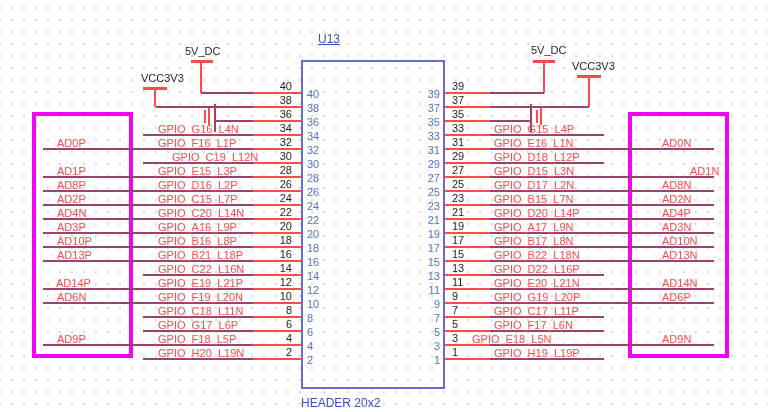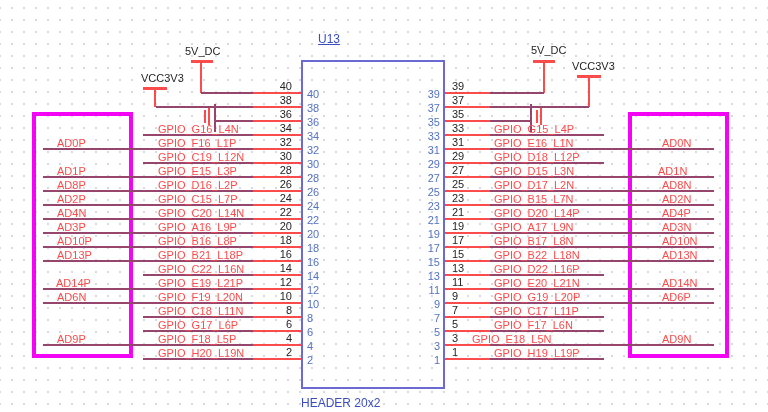--- a/index.html
+++ b/index.html
@@ -144,36 +144,36 @@
       </div>
       <div class="">
         <div class="wire" style="left: 143px; top: 162px; width: 110px;"></div>
         <div class="wire pin" style="left: 253px; top: 162px; width: 48px;"></div>
         <div class="wire pin" style="left: 445px; top: 162px; width: 45px;"></div>
         <div class="wire" style="left: 490px; top: 162px; width: 114px;"></div>
         <div class="numout l" style="left: 262px; top: 150px;">30</div>
         <div class="numin" style="left: 307px; top: 158px;">30</div>
         <div class="numin r" style="left: 410px; top: 158px;">29</div>
         <div class="numout" style="left: 452px; top: 150px;">29</div>
-        <div class="netlbl" style="left: 158px; top: 151px; text-align: center;">GPIO_C19_L12N</div>
+        <div class="netlbl" style="left: 172px; top: 151px; text-align: center;">GPIO_C19_L12N</div>
         <div class="netlbl" style="left: 494px; top: 151px;">GPIO_D18_L12P</div>
       </div>
       <div class="">
         <div class="wire" style="left: 43px; top: 176px; width: 210px;"></div>
         <div class="wire pin" style="left: 253px; top: 176px; width: 48px;"></div>
         <div class="wire pin" style="left: 445px; top: 176px; width: 45px;"></div>
         <div class="wire" style="left: 490px; top: 176px; width: 224px;"></div>
         <div class="numout l" style="left: 262px; top: 164px;">28</div>
         <div class="numin" style="left: 307px; top: 172px;">28</div>
         <div class="numin r" style="left: 410px; top: 172px;">27</div>
         <div class="numout" style="left: 452px; top: 164px;">27</div>
         <div class="netlbl" style="left: 158px; top: 165px;">GPIO_E15_L3P</div>
         <div class="netlbl" style="left: 494px; top: 165px;">GPIO_D15_L3N</div>
         <div class="netlbl" style="left: 57px; top: 165px;">AD1P</div>
-        <div class="netlbl" style="left: 658px; top: 165px;">AD1N</div>
+        <div class="netlbl" style="left: 690px; top: 165px;">AD1N</div>
       </div>
       <div class="">
         <div class="wire" style="left: 43px; top: 190px; width: 210px;"></div>
         <div class="wire pin" style="left: 253px; top: 190px; width: 48px;"></div>
         <div class="wire pin" style="left: 445px; top: 190px; width: 45px;"></div>
         <div class="wire" style="left: 490px; top: 190px; width: 224px;"></div>
         <div class="numout l" style="left: 262px; top: 178px;">26</div>
         <div class="numin" style="left: 307px; top: 186px;">26</div>
         <div class="numin r" style="left: 410px; top: 186px;">25</div>
         <div class="numout" style="left: 452px; top: 178px;">25</div>

